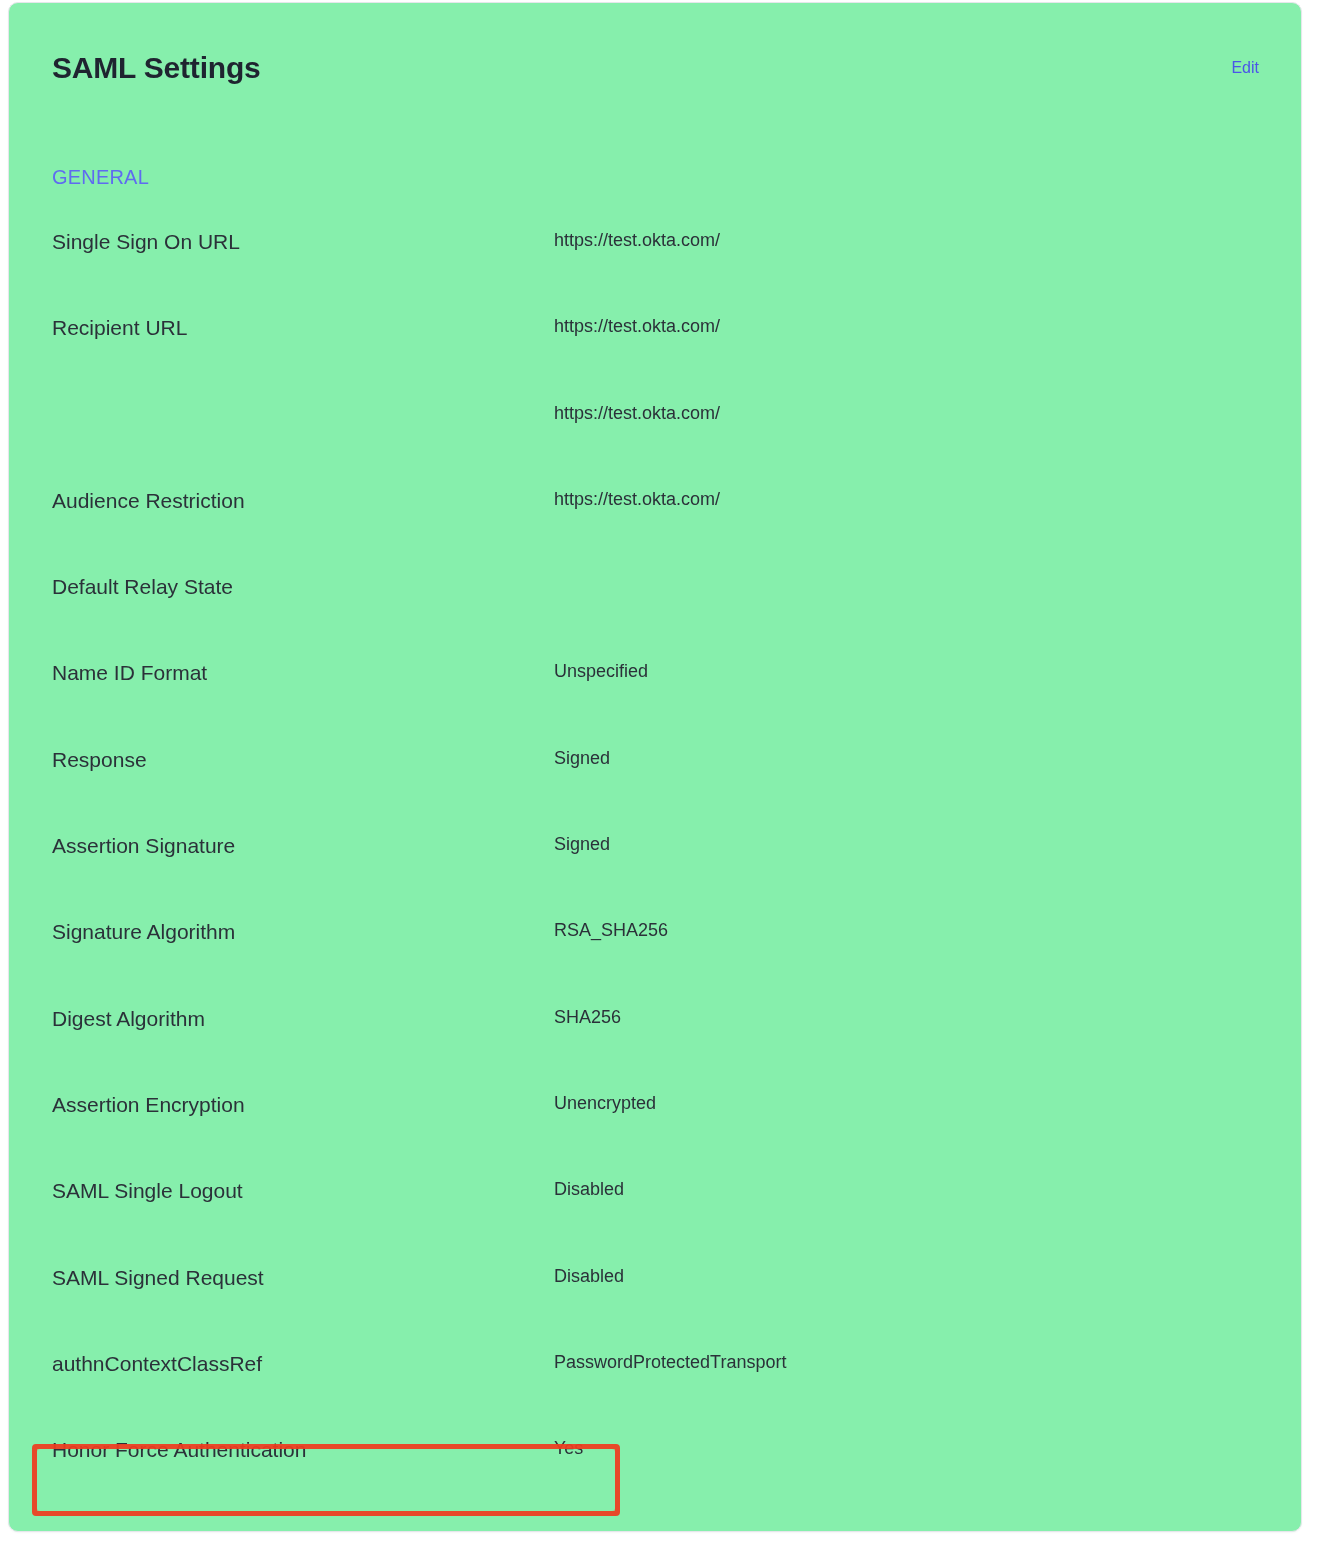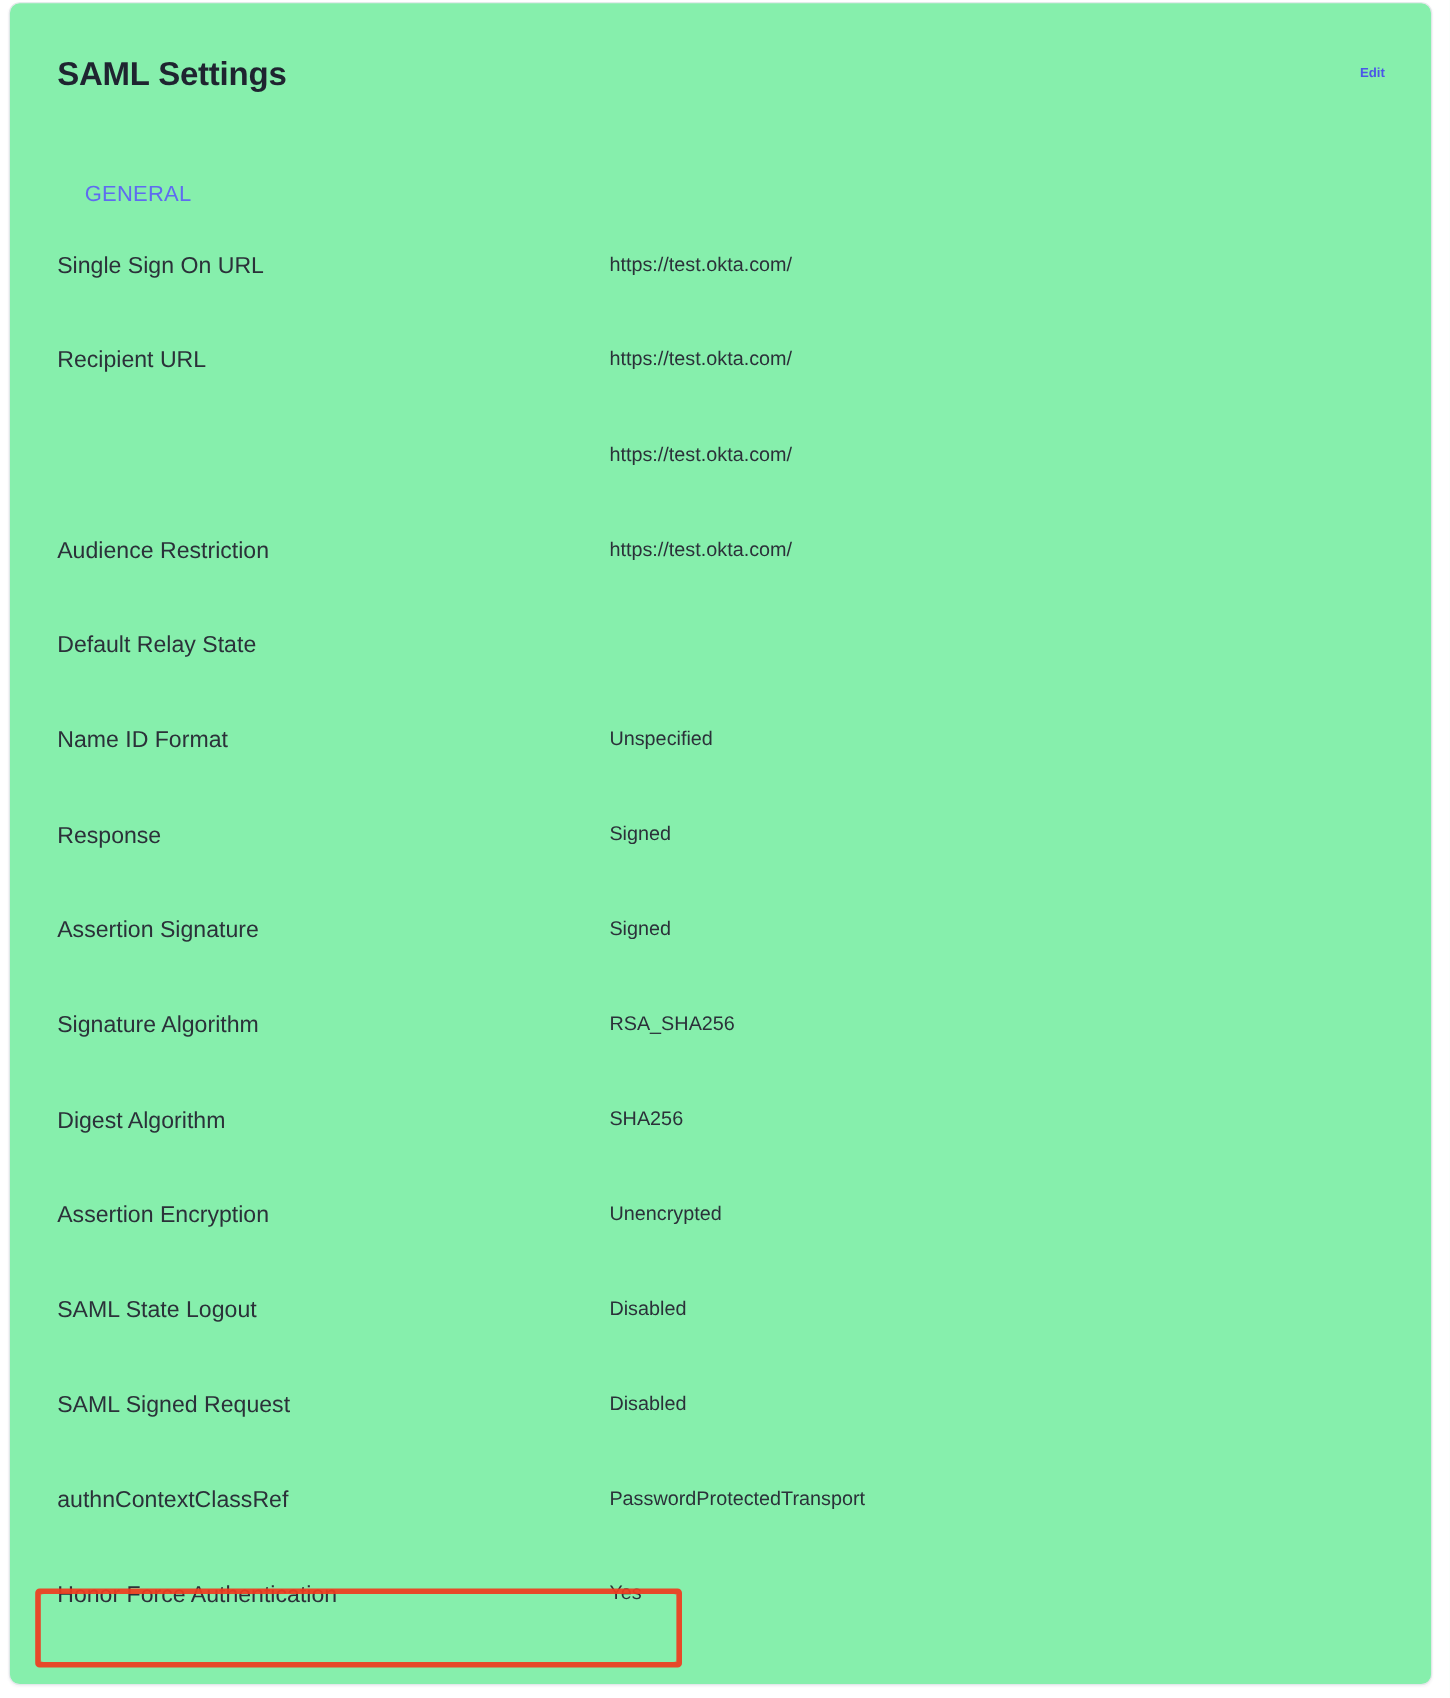--- a/index.html
+++ b/index.html
@@ -37,34 +37,33 @@
     top: 48px;
     font-size: 30px;
     font-weight: 700;
     color: #1f2430;
     letter-spacing: -0.2px;
   }
   .edit-link {
     position: absolute;
     right: 42px;
     top: 56px;
-    font-size: 12px;
-    font-weight: 700;
+    font-size: 16px;
+    font-weight: 400;
     color: #4b56e8;
     text-decoration: none;
     cursor: pointer;
   }
   .section-label {
     position: absolute;
     left: 43px;
     top: 163px;
     font-size: 20px;
     color: #5f6bf0;
     letter-spacing: 0.2px;
-    margin-left: 25px;
   }
   .settings-list {
     position: absolute;
     left: 0;
     top: 228px;
     width: 100%;
   }
   .setting-row {
     position: relative;
     height: 86.3px;
@@ -173,21 +172,21 @@
       <div class="setting-label">Digest Algorithm</div>
       <div class="setting-value">SHA256</div>
     </div>
 
     <div class="setting-row">
       <div class="setting-label">Assertion Encryption</div>
       <div class="setting-value">Unencrypted</div>
     </div>
 
     <div class="setting-row">
-      <div class="setting-label">SAML State Logout</div>
+      <div class="setting-label">SAML Single Logout</div>
       <div class="setting-value">Disabled</div>
     </div>
 
     <div class="setting-row">
       <div class="setting-label">SAML Signed Request</div>
       <div class="setting-value">Disabled</div>
     </div>
 
     <div class="setting-row">
       <div class="setting-label">authnContextClassRef</div>

